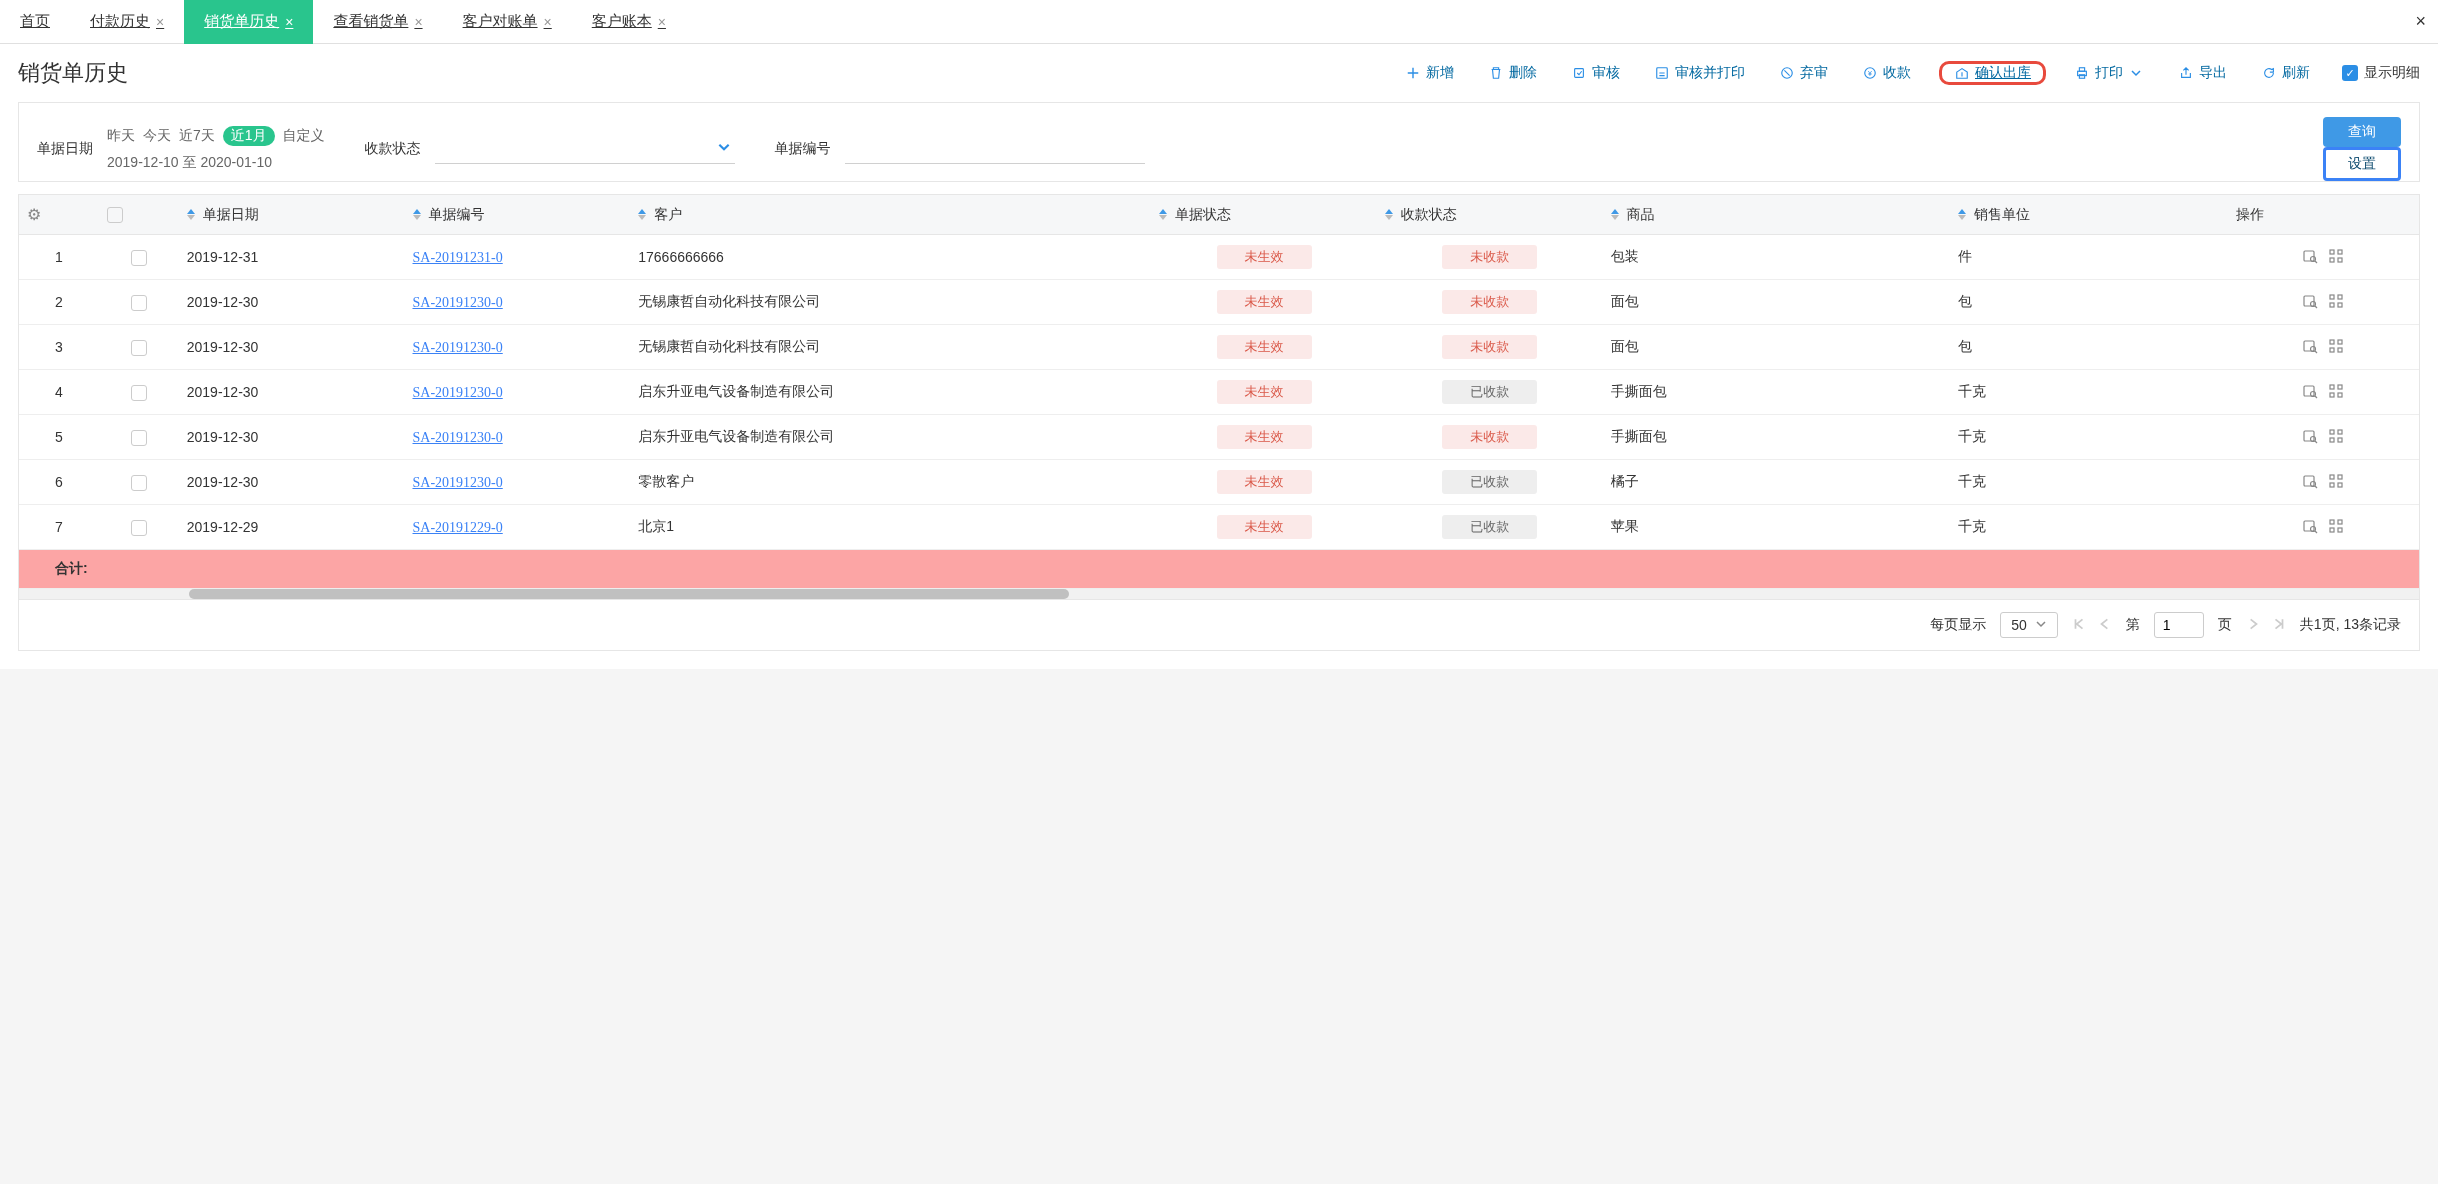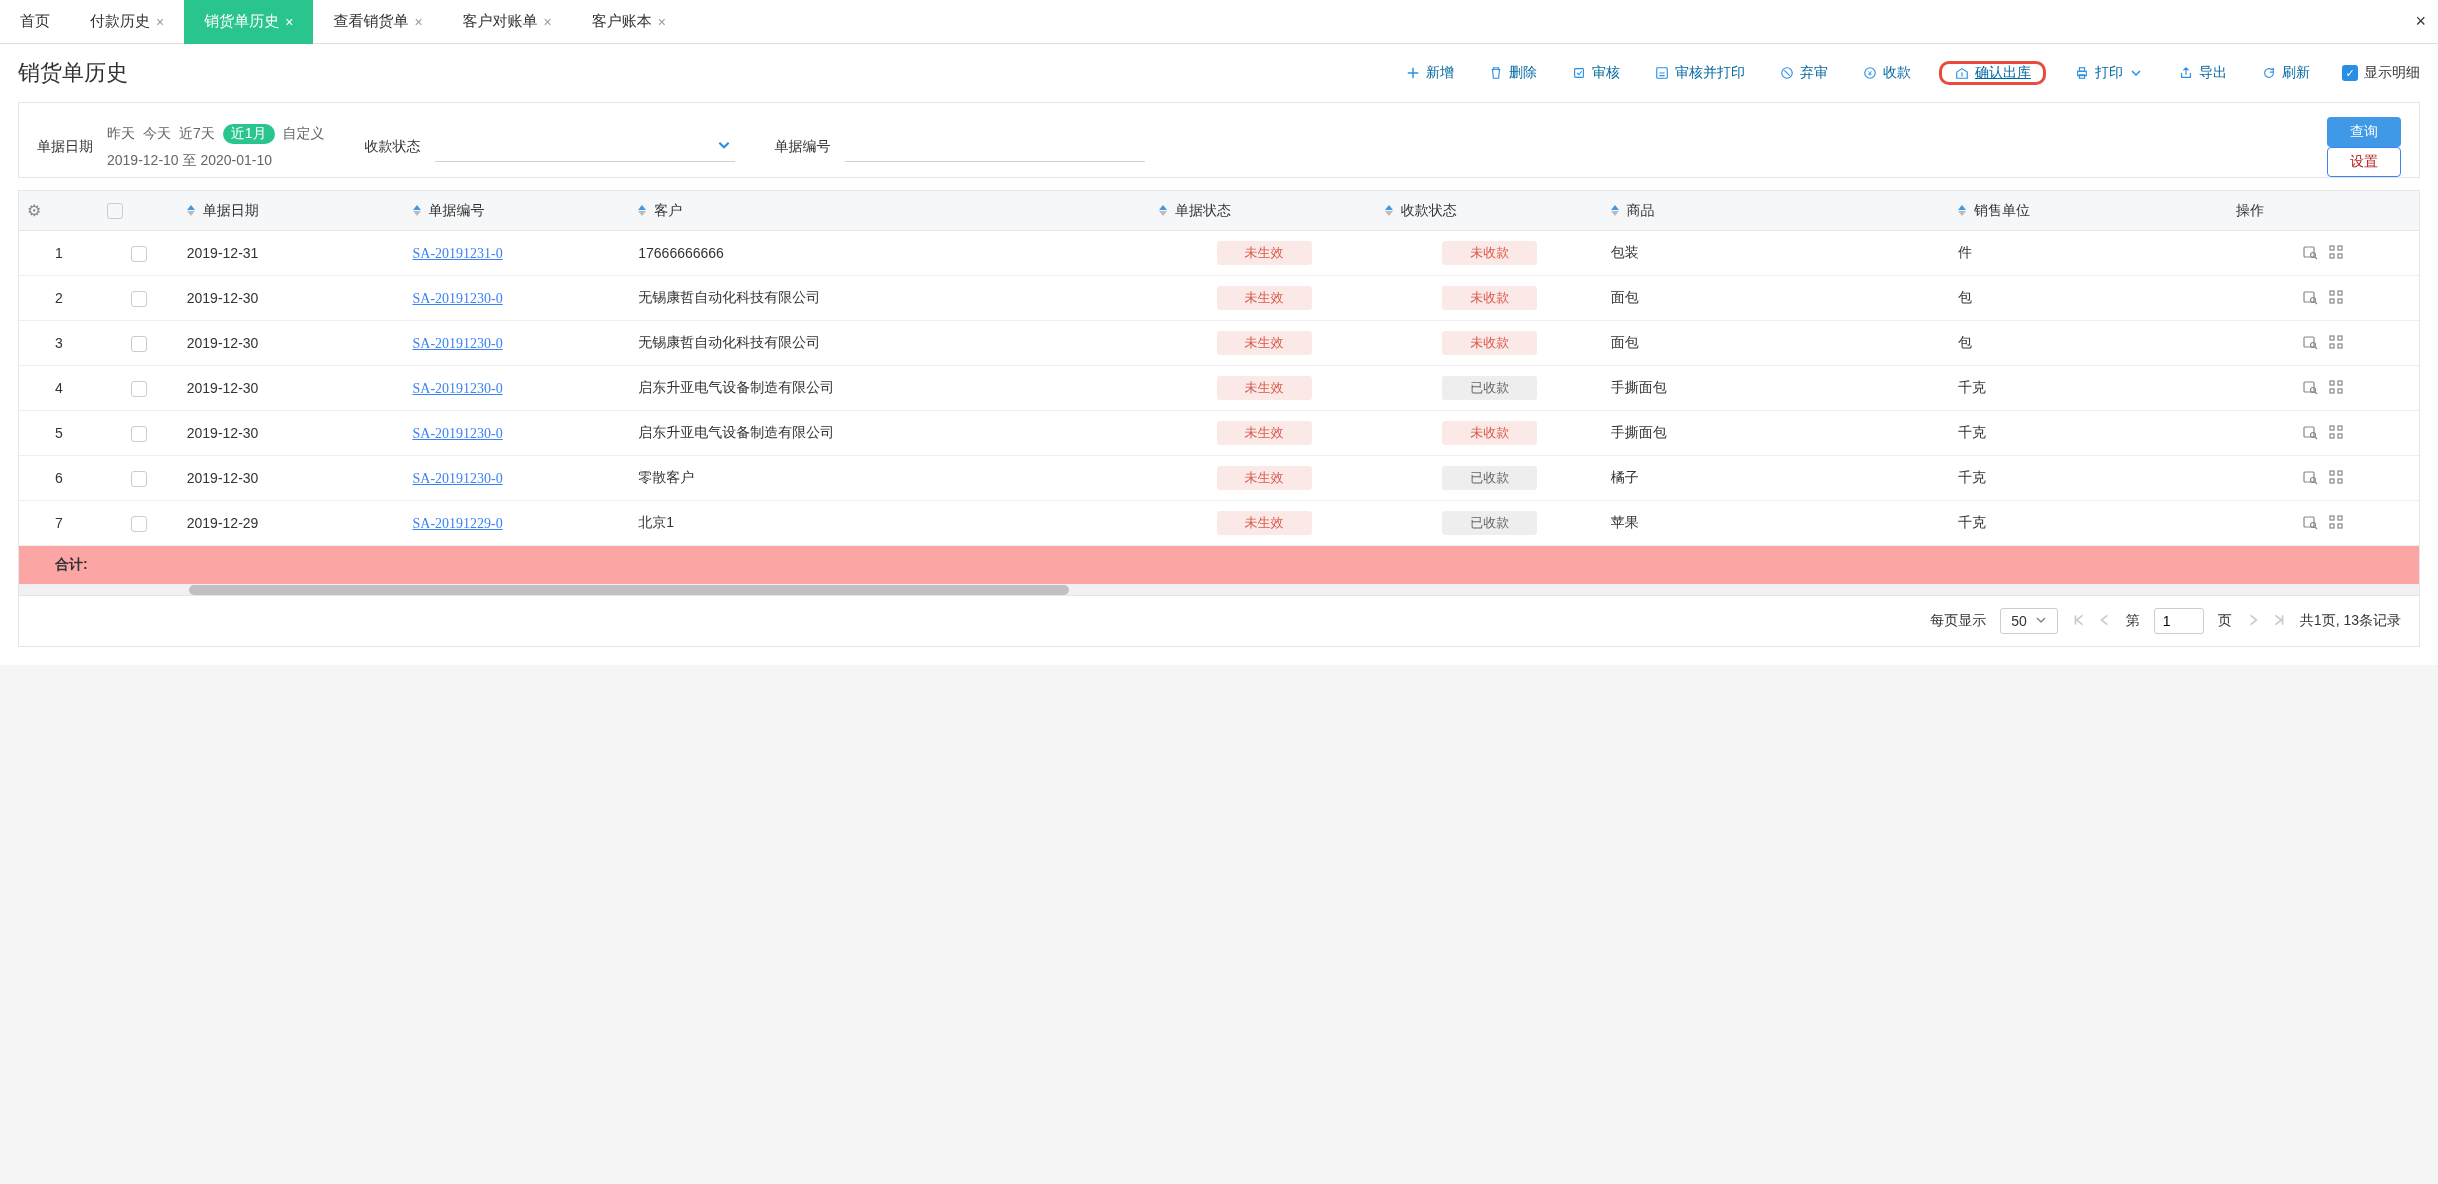--- a/index.html
+++ b/index.html
@@ -19,20 +19,21 @@
     }
     .tab {
       display: flex;
       align-items: center;
       padding: 12px 20px;
       height: 44px;
       font-size: 15px;
       color: #333;
       cursor: pointer;
       gap: 6px;
+      text-decoration: underline;
     }
     .tab.active {
       background: #29c58d;
       color: #fff;
     }
     .tab-close {
       font-size: 14px;
       color: #999;
       cursor: pointer;
     }
@@ -168,22 +169,22 @@
       background: #3f99e6;
       color: #fff;
       border: none;
       padding: 6px 22px;
       border-radius: 4px;
       cursor: pointer;
       font-size: 14px;
     }
     .btn-outline {
       background: #fff;
-      color: #b91c1c;
-      border: 1px solid #3b82f6;
+      color: #0c4a6e;
+      border: 3px solid #3b82f6;
       padding: 5px 22px;
       border-radius: 4px;
       cursor: pointer;
       font-size: 14px;
     }
     .expand-filters {
       display: flex;
       justify-content: center;
       margin-top: 10px;
     }

